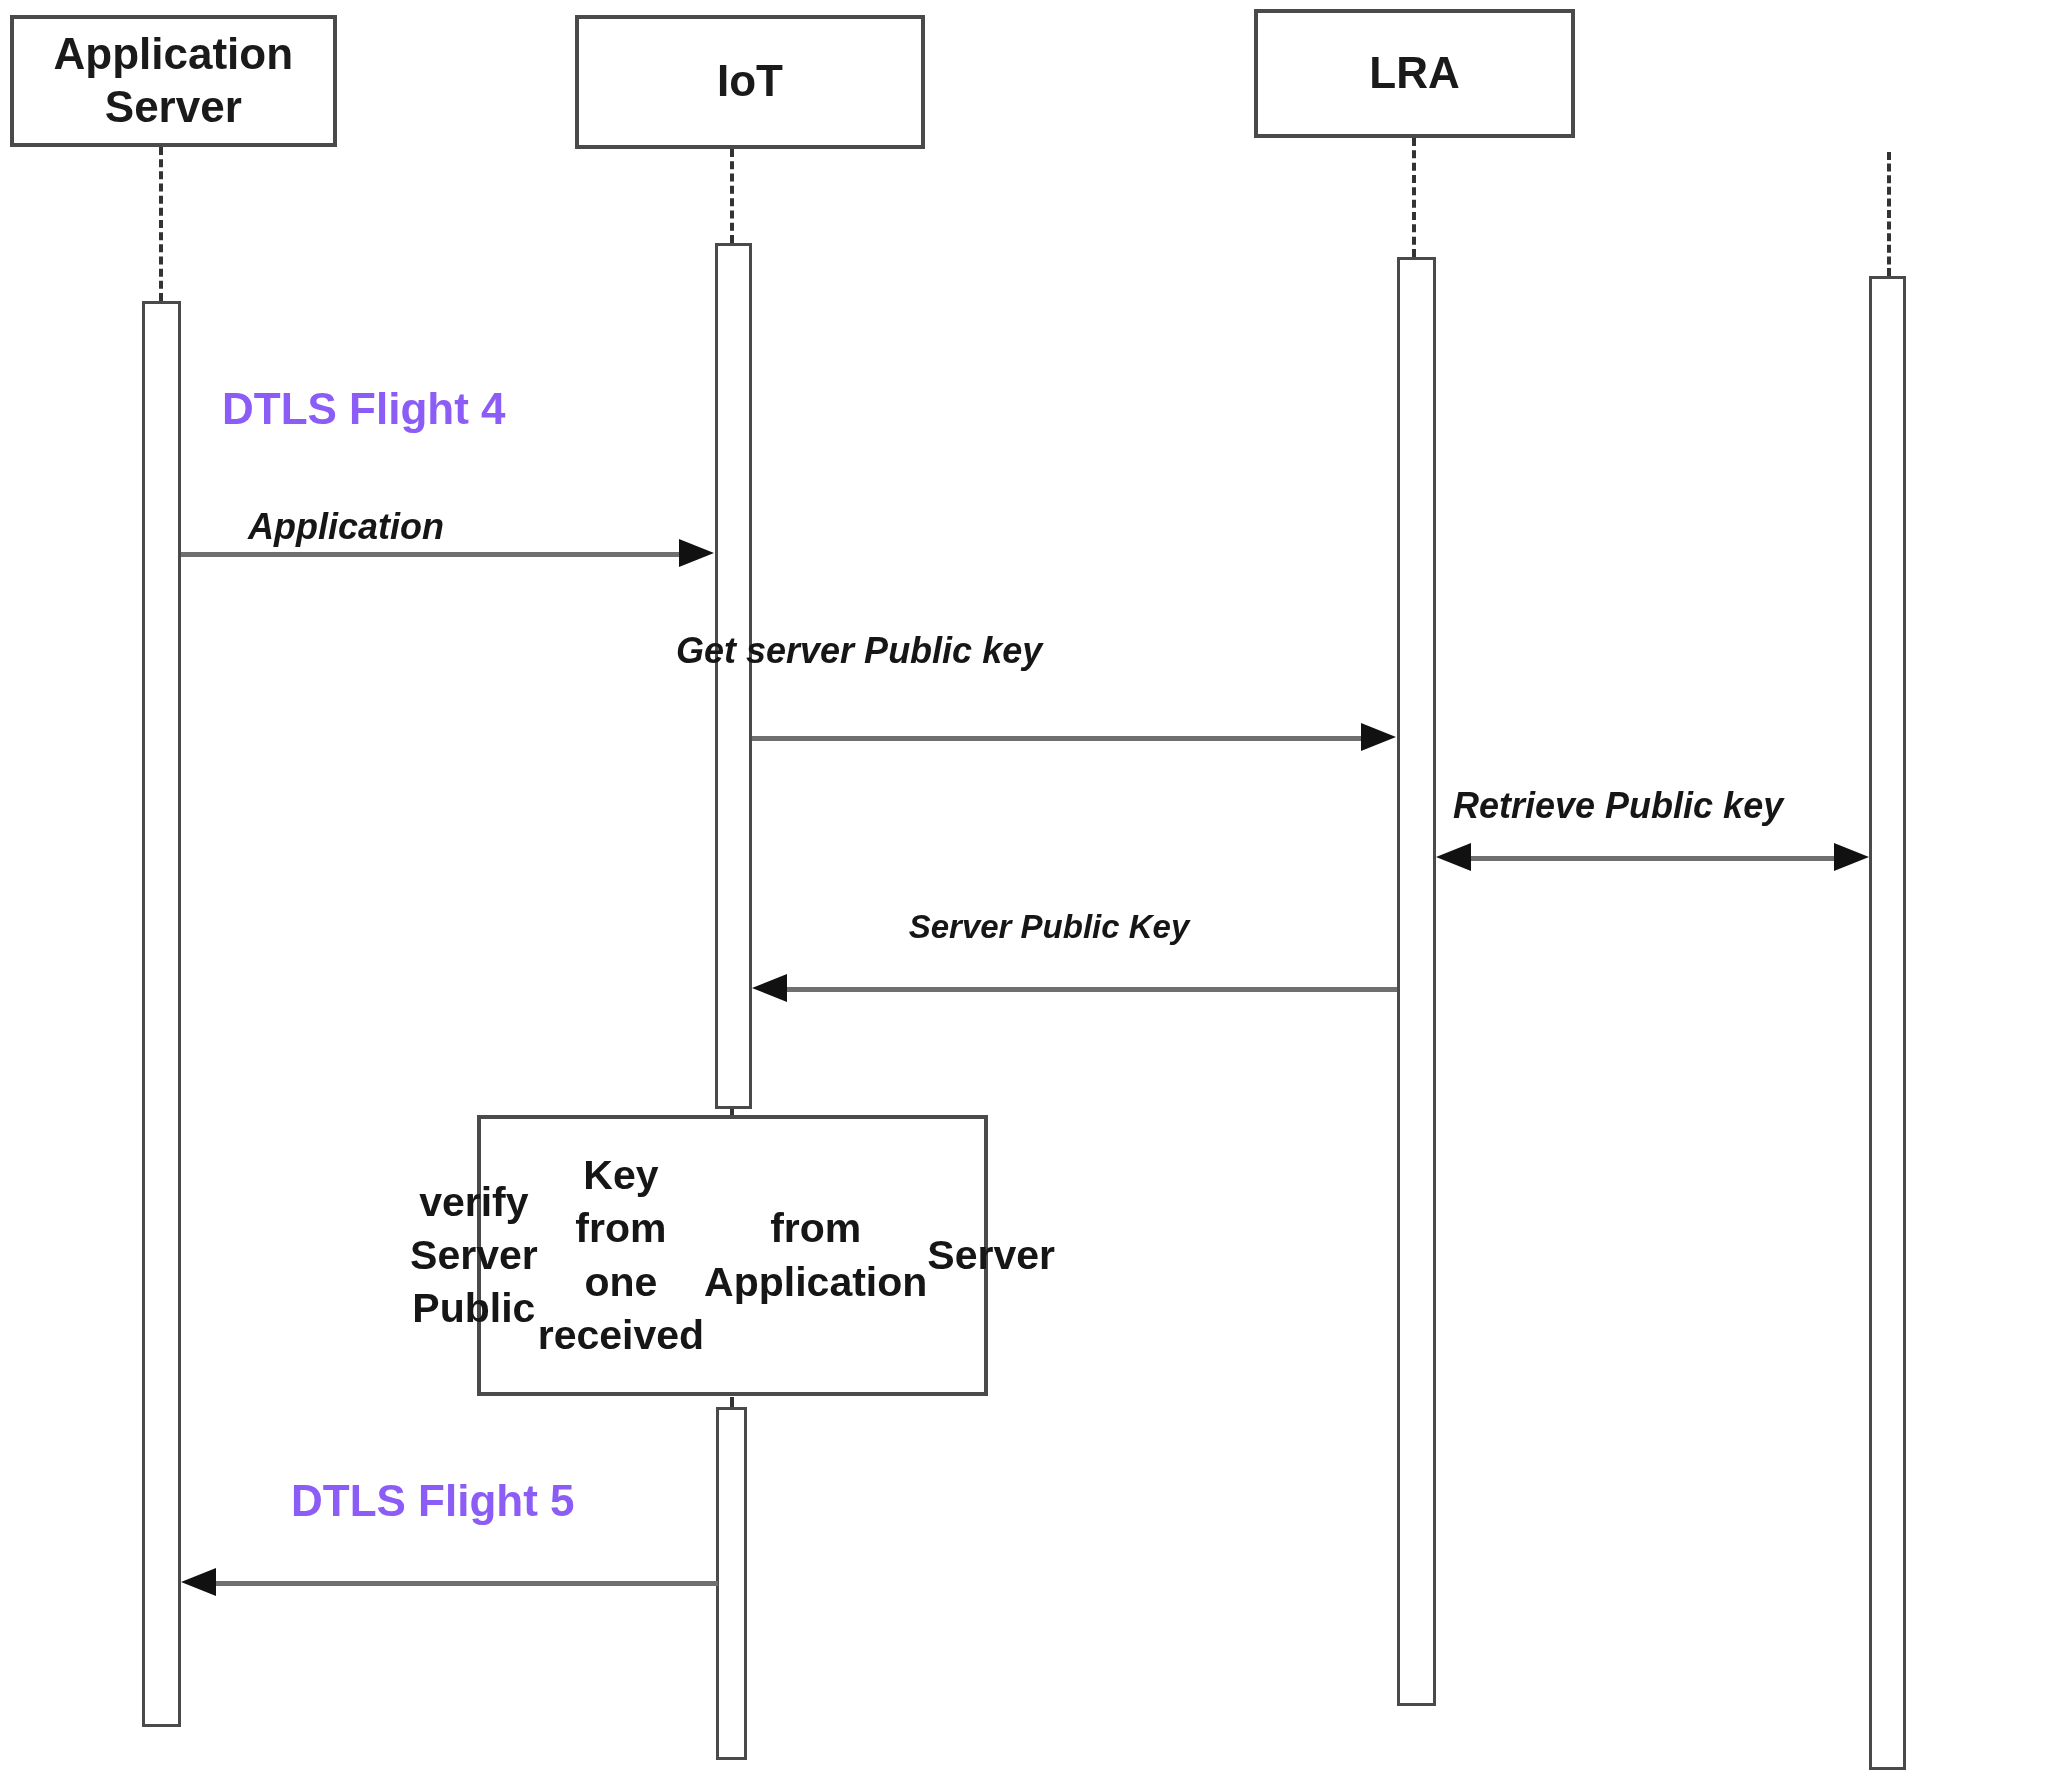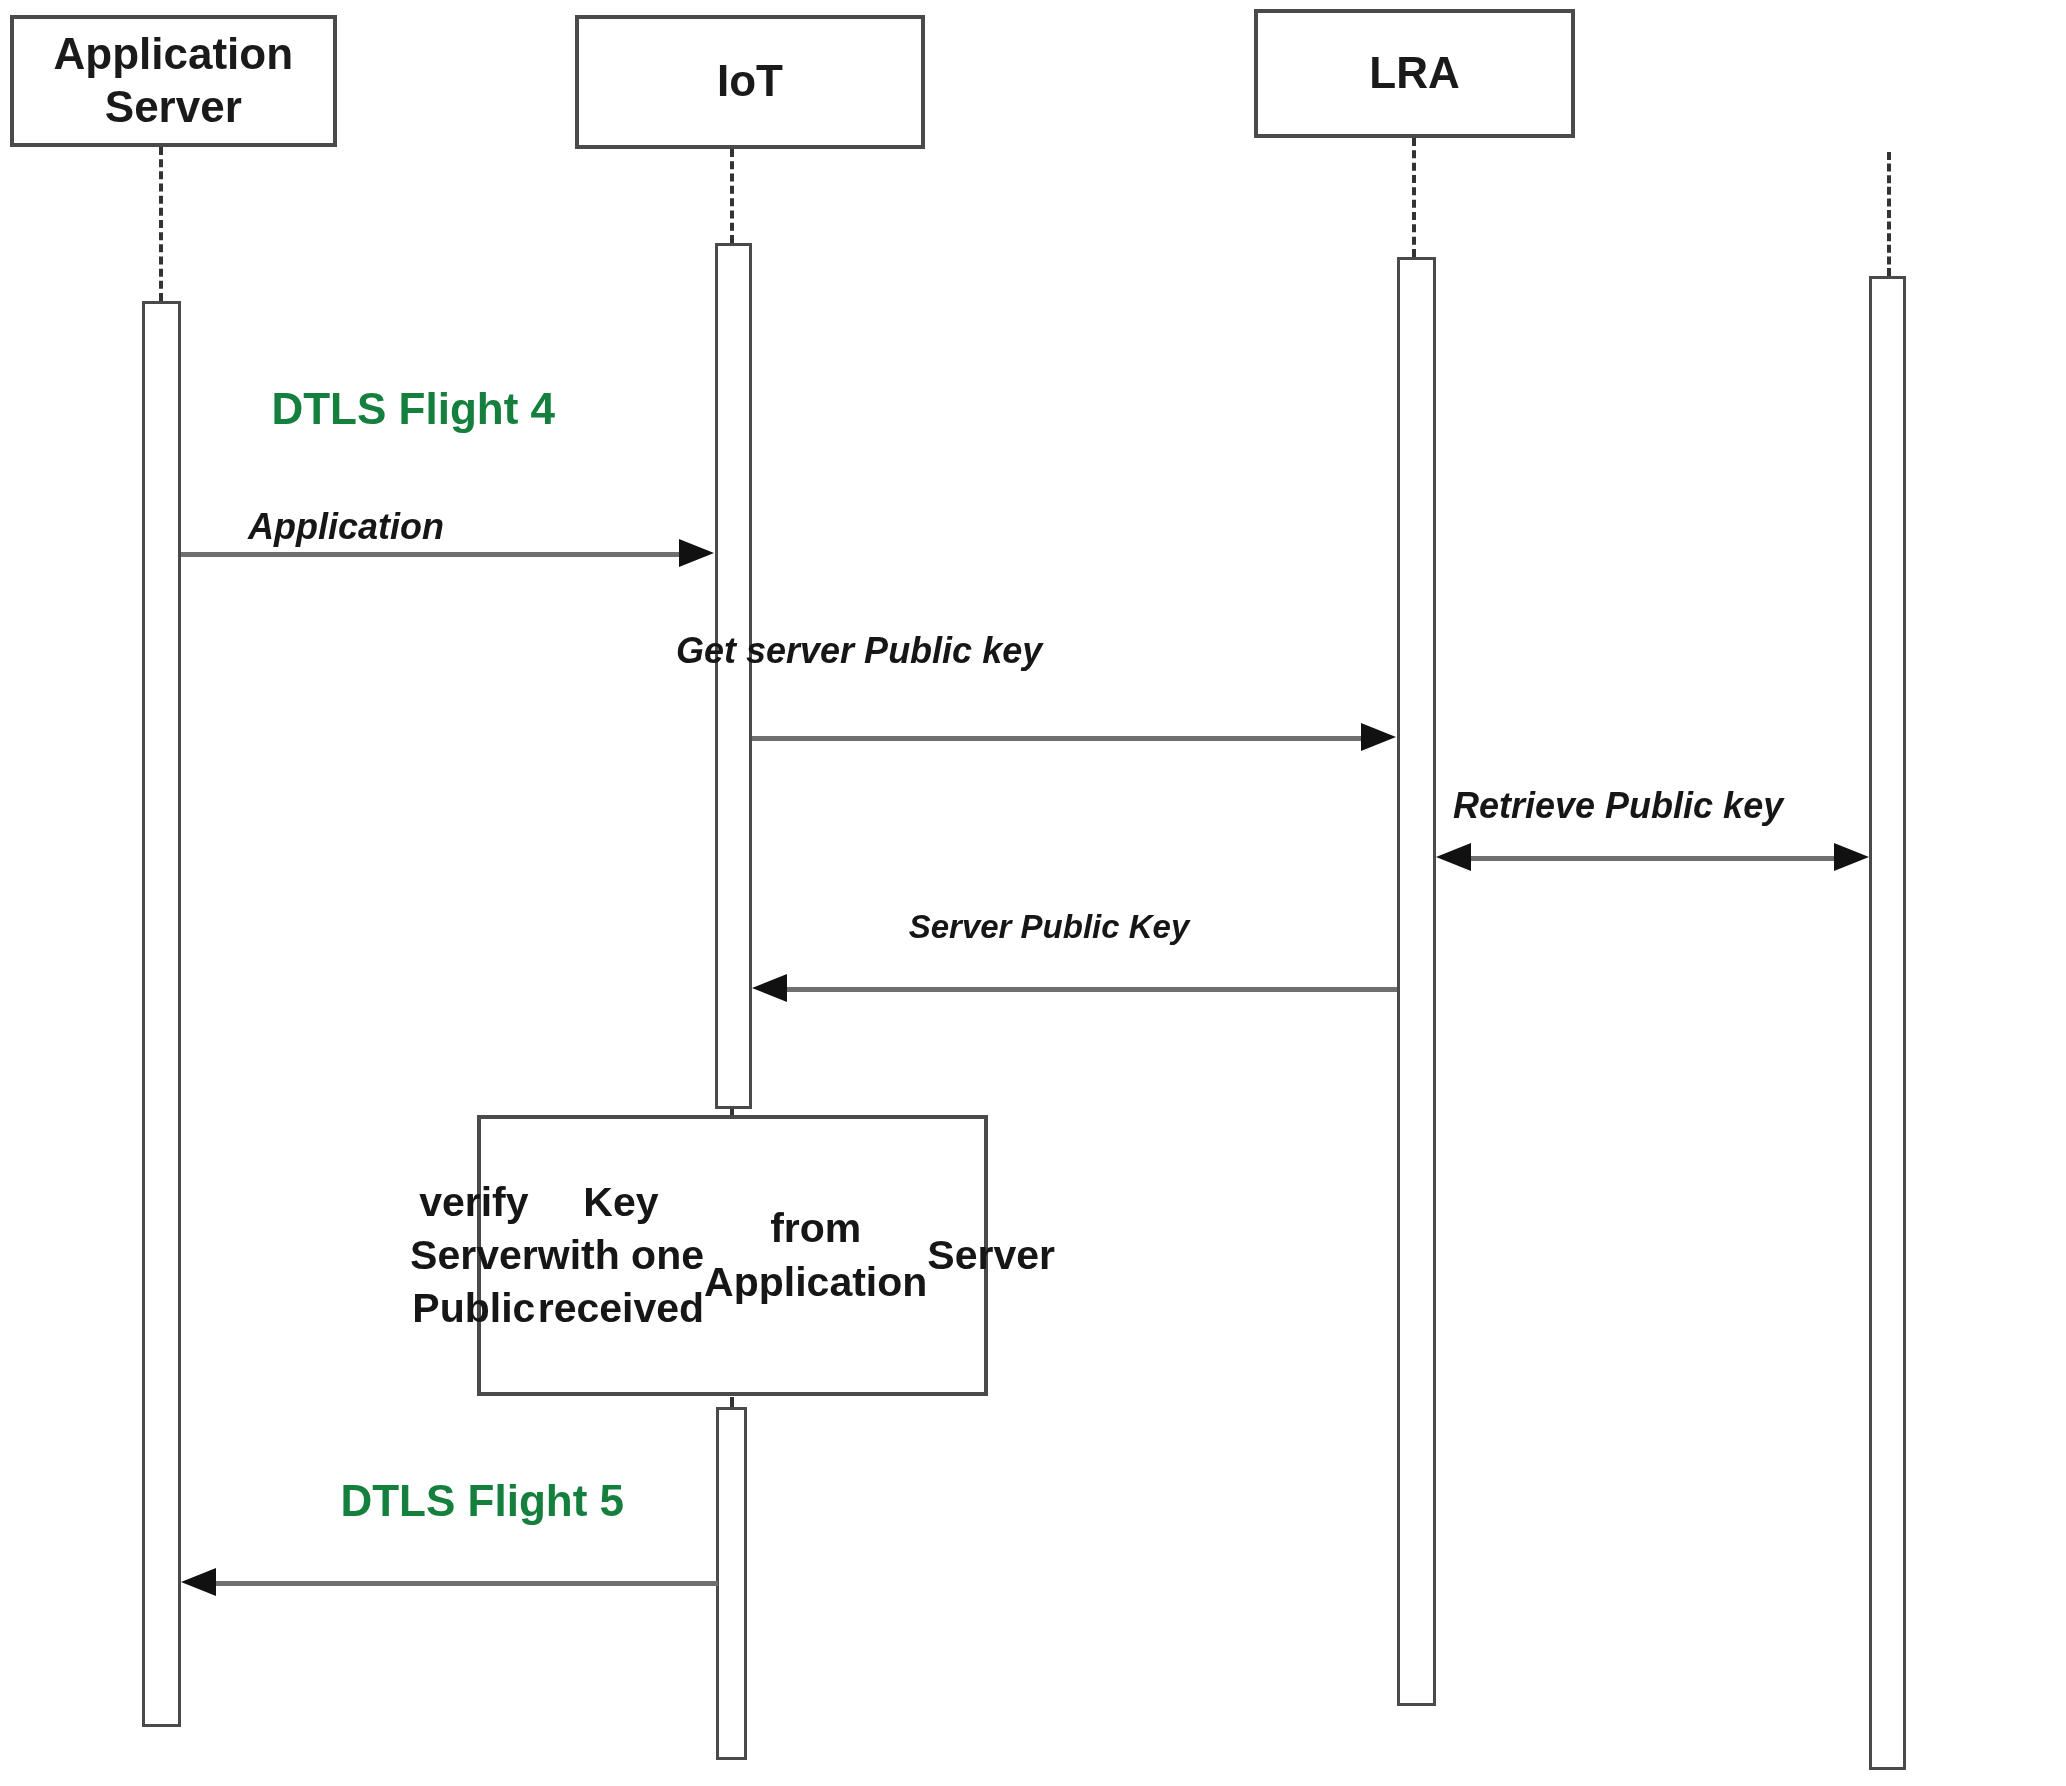--- a/index.html
+++ b/index.html
@@ -63,22 +63,22 @@
     font-style: italic;
     font-size: 36px;
     color: #161616;
     text-align: center;
     white-space: nowrap;
   }
   .phase-label {
     position: absolute;
     font-weight: bold;
     font-size: 44px;
-    color: #15803d;
-    text-align: right;
+    color: #8b5cf6;
+    text-align: left;
     white-space: nowrap;
   }
   .note {
     position: absolute;
     box-sizing: border-box;
     background: #ffffff;
     border: 4.9px solid #4a4a4a;
     display: flex;
     flex-direction: row;
     align-items: center;
@@ -133,21 +133,21 @@
   <div class="msg-line" style="left:1467px; top:856px; width:370px;"></div>
   <div class="arrowhead left" style="left:1436px; top:843px;"></div>
   <div class="arrowhead right" style="left:1834px; top:843px;"></div>
 
   <div class="msg-label" style="left:863px; top:908px; width:372px; font-size:33px;">Server Public Key</div>
   <div class="msg-line" style="left:783px; top:987px; width:614px;"></div>
   <div class="arrowhead left" style="left:752px; top:974px;"></div>
 
   <div class="note" style="left:477px; top:1115px; width:511px; height:281px;">
     <span>verify Server Public</span>
-    <span>Key with one received</span>
+    <span>Key from one received</span>
     <span>from Application</span>
     <span>Server</span>
   </div>
 
   <div class="phase-label" style="left:291px; top:1476px; width:333px;">DTLS Flight 5</div>
 
   <div class="msg-line" style="left:213px; top:1581px; width:505px;"></div>
   <div class="arrowhead left" style="left:181px; top:1568px;"></div>
 
 </div>

